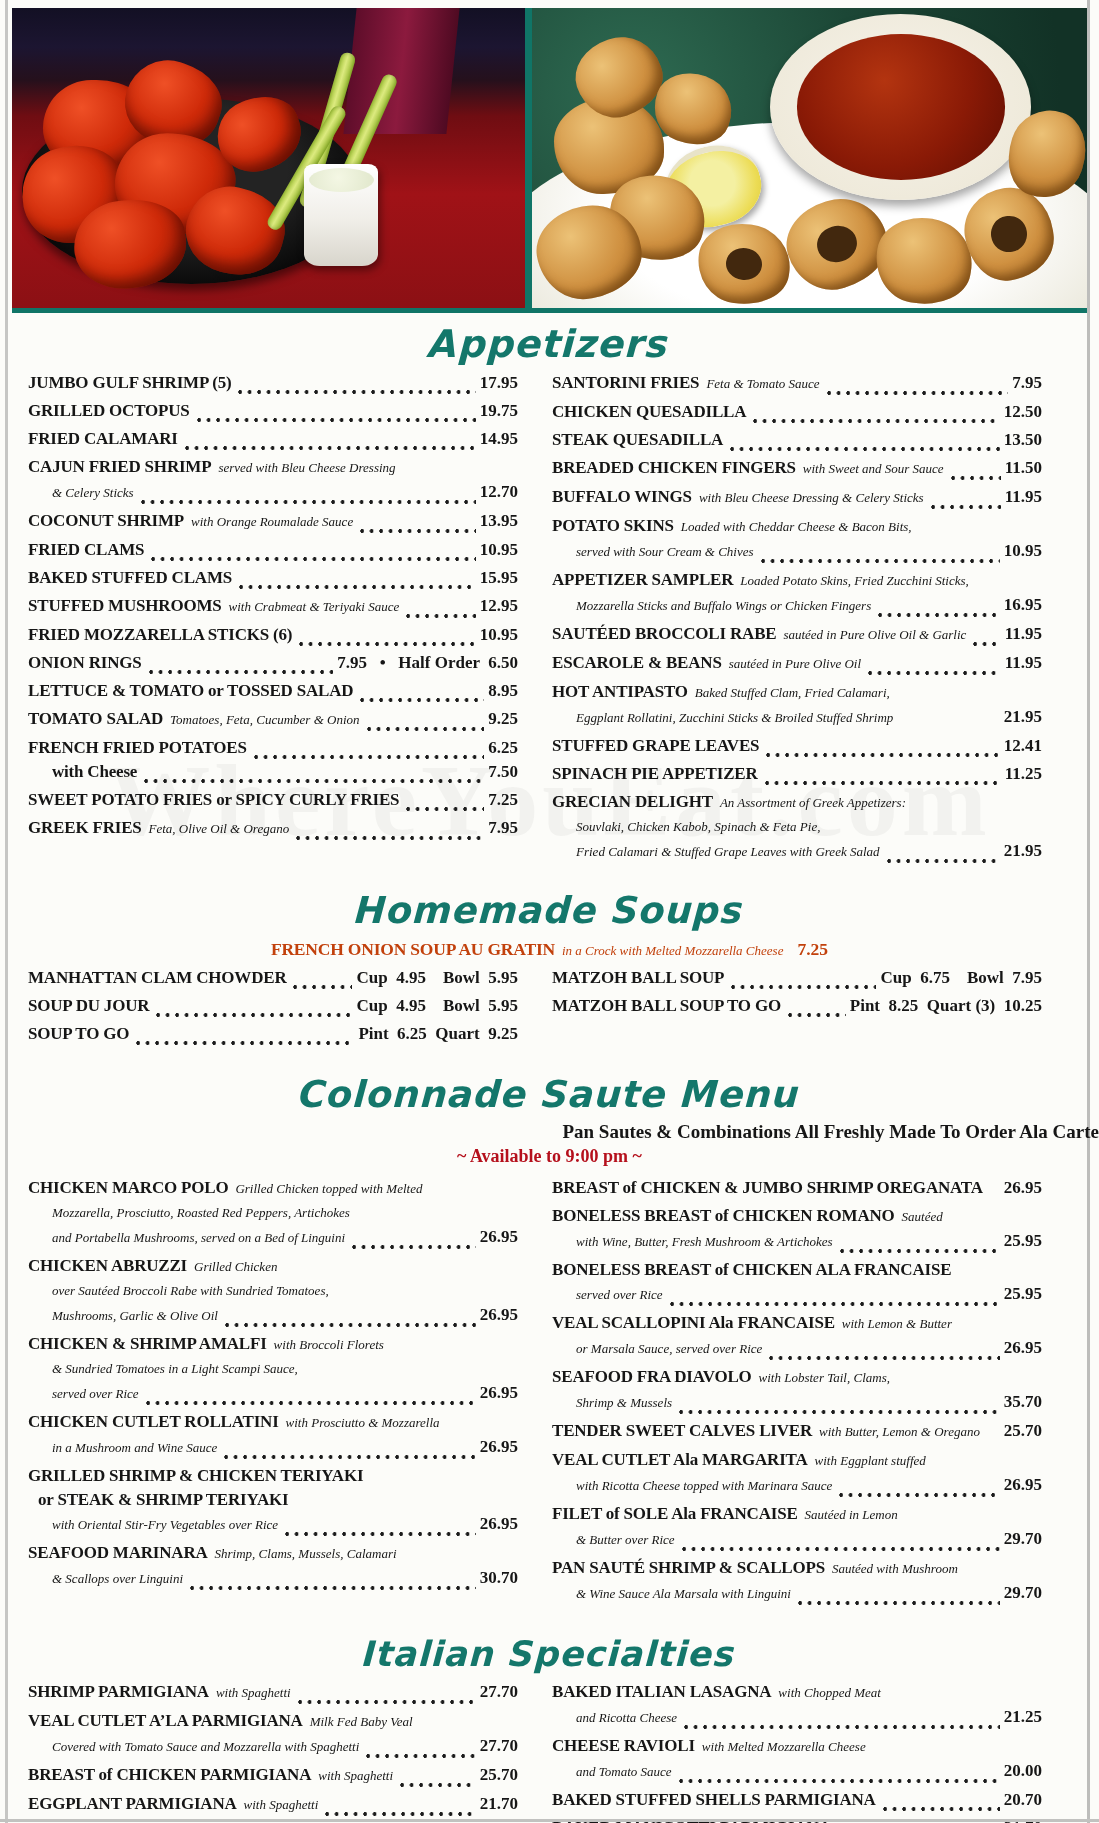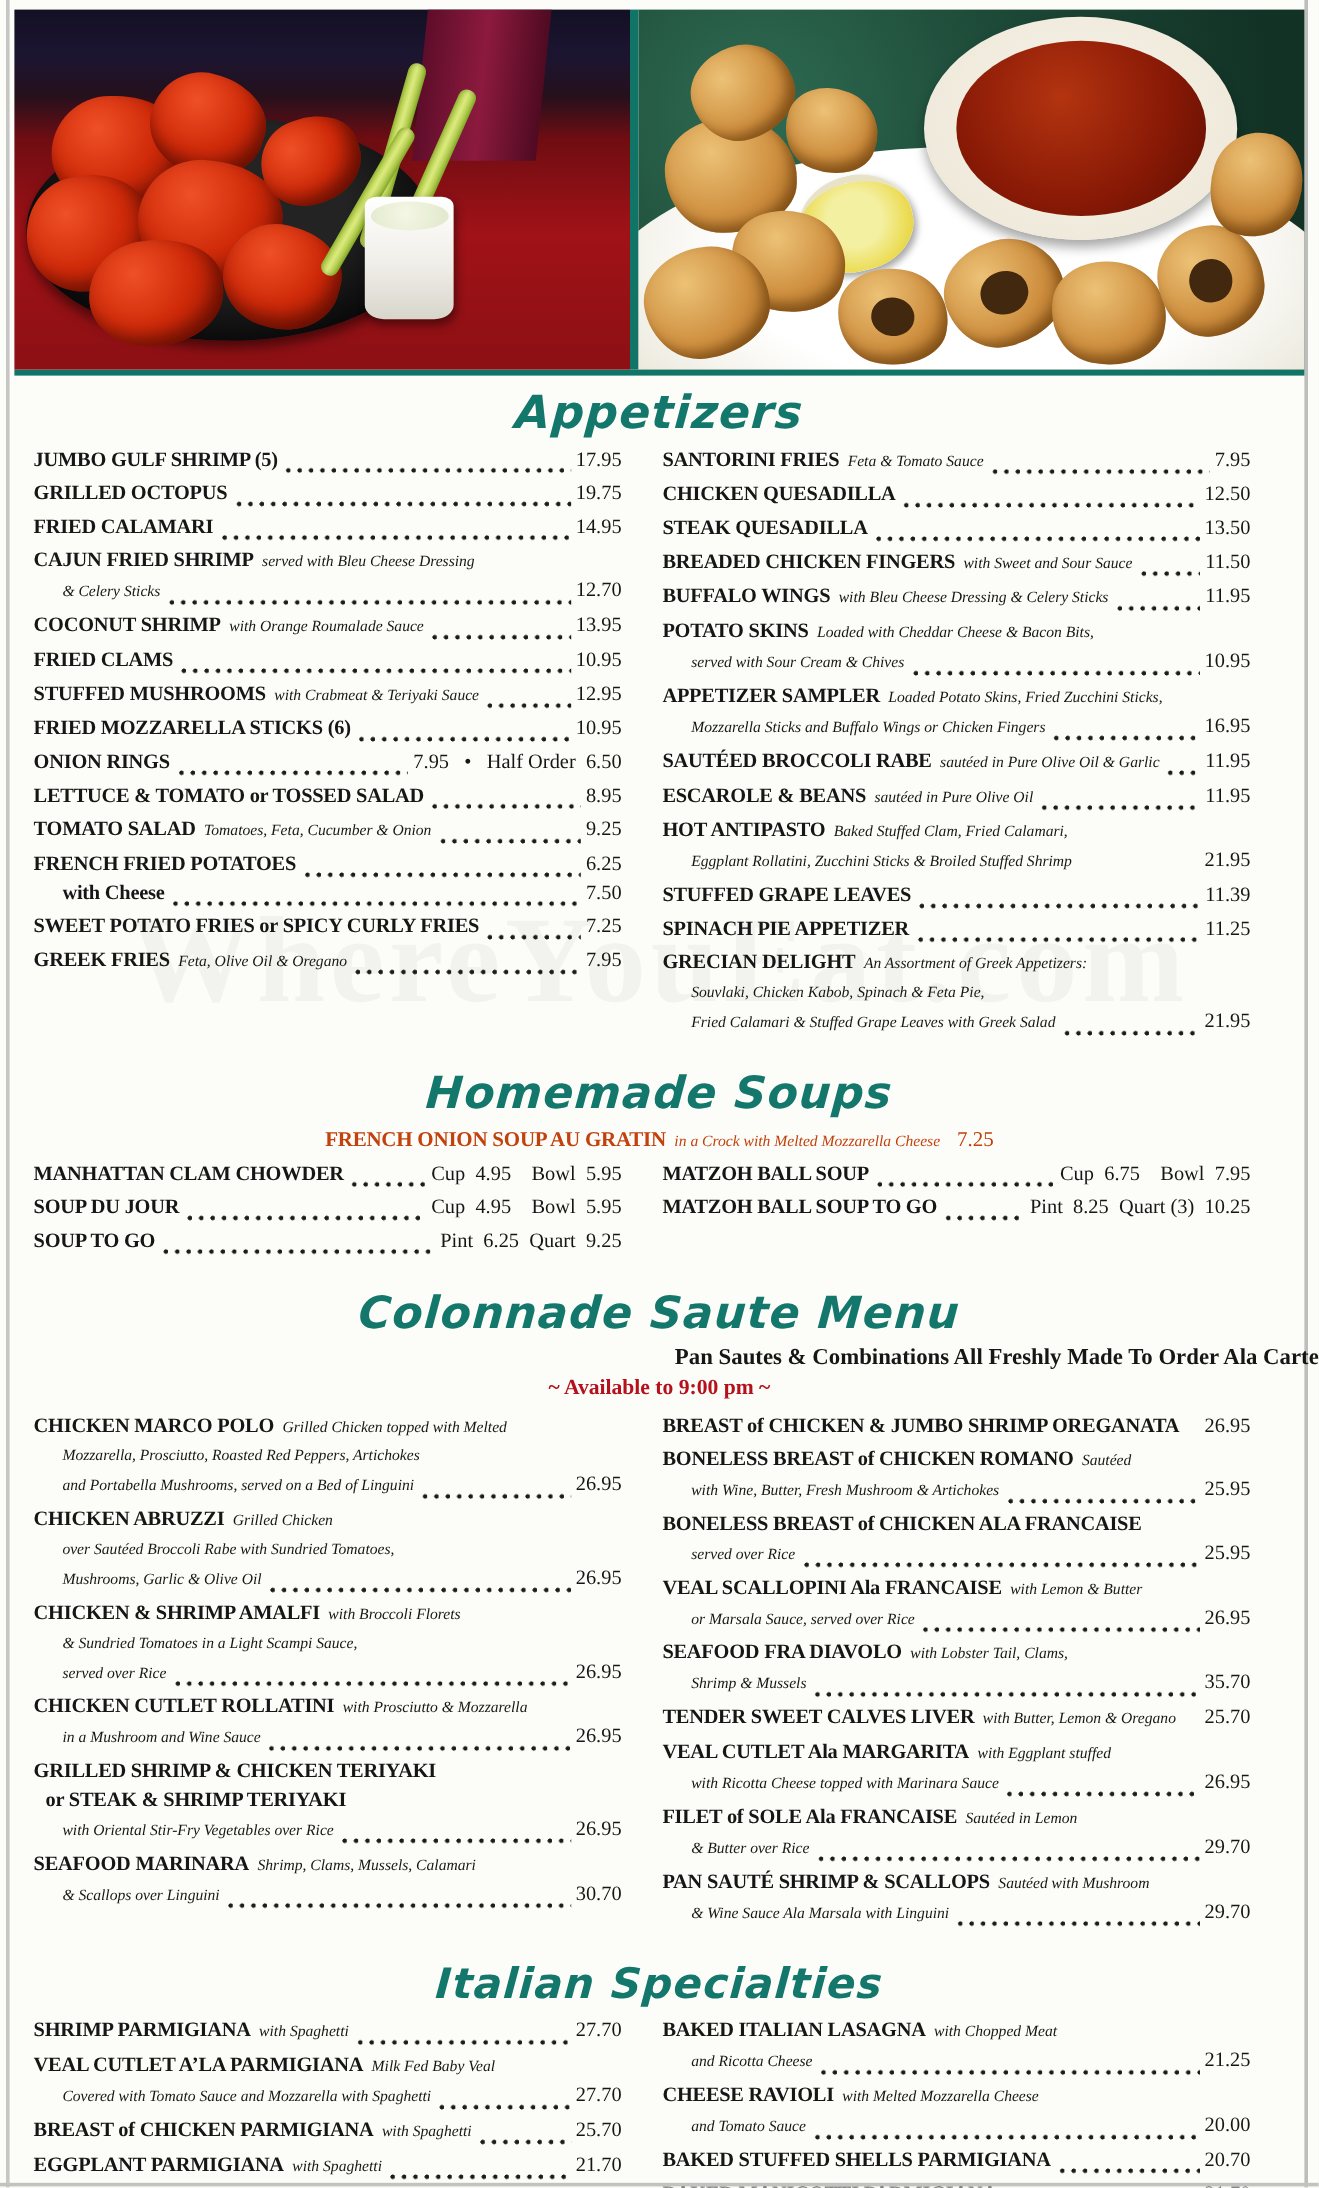--- a/index.html
+++ b/index.html
@@ -44,21 +44,21 @@
   .col{min-width:0;}
   .item{margin-bottom:4px;}
   .line{display:flex;align-items:baseline;white-space:nowrap;font-size:17px;line-height:24px;color:#161616;overflow:hidden;}
   .line.ind{padding-left:24px;}
   .line.ind-sm{padding-left:10px;}
   .b{font-family:"Liberation Serif",serif;font-weight:700;letter-spacing:-0.2px;}
   .i{font-family:"Liberation Serif",serif;font-style:italic;font-size:13px;}
   .b + .i{margin-left:7px;}
   .leader{flex:1 1 auto;min-width:6px;margin:0 4px 0 7px;align-self:flex-end;height:6px;background-image:radial-gradient(circle at 2.2px 3px,#1b1b1b 1.7px,transparent 2.1px);background-size:9.5px 6px;background-repeat:repeat-x;}
   .leader.no-dots{background:none;min-width:4px;}
-  .price{font-family:"Liberation Serif",serif;font-weight:400;white-space:pre;text-align:right;}
+  .price{font-family:"Liberation Serif",serif;font-weight:700;white-space:pre;text-align:right;}
   .center-line{display:flex;justify-content:center;align-items:baseline;white-space:nowrap;font-size:17.5px;line-height:26px;color:#c2410c;margin-top:2px;}
   .center-line .price{margin-left:14px;}
   .sec-soups{margin-top:20px;}
   .sec-saute{margin-top:22px;}
   .sec-italian{margin-top:22px;}
   .sec-soups .columns{padding-top:2px;}
 </style>
 </head>
 <body>
 
@@ -157,20 +157,27 @@
             </div>
             <div class="item">
               <div class="line">
                 <span class="b">FRIED CLAMS</span>
                 <span class="leader"></span>
                 <span class="price">10.95</span>
               </div>
             </div>
             <div class="item">
               <div class="line">
+                <span class="b">BAKED STUFFED CLAMS</span>
+                <span class="leader"></span>
+                <span class="price">15.95</span>
+              </div>
+            </div>
+            <div class="item">
+              <div class="line">
                 <span class="b">STUFFED MUSHROOMS</span>
                 <span class="i">with Crabmeat &amp; Teriyaki Sauce</span>
                 <span class="leader"></span>
                 <span class="price">12.95</span>
               </div>
             </div>
             <div class="item">
               <div class="line">
                 <span class="b">FRIED MOZZARELLA STICKS (6)</span>
                 <span class="leader"></span>
@@ -312,21 +319,21 @@
               <div class="line ind">
                 <span class="i">Eggplant Rollatini, Zucchini Sticks &amp; Broiled Stuffed Shrimp</span>
                 <span class="leader no-dots"></span>
                 <span class="price">21.95</span>
               </div>
             </div>
             <div class="item">
               <div class="line">
                 <span class="b">STUFFED GRAPE LEAVES</span>
                 <span class="leader"></span>
-                <span class="price">11.39</span>
+                <span class="price">12.41</span>
               </div>
             </div>
             <div class="item">
               <div class="line">
                 <span class="b">SPINACH PIE APPETIZER</span>
                 <span class="leader"></span>
                 <span class="price">11.25</span>
               </div>
             </div>
             <div class="item">

